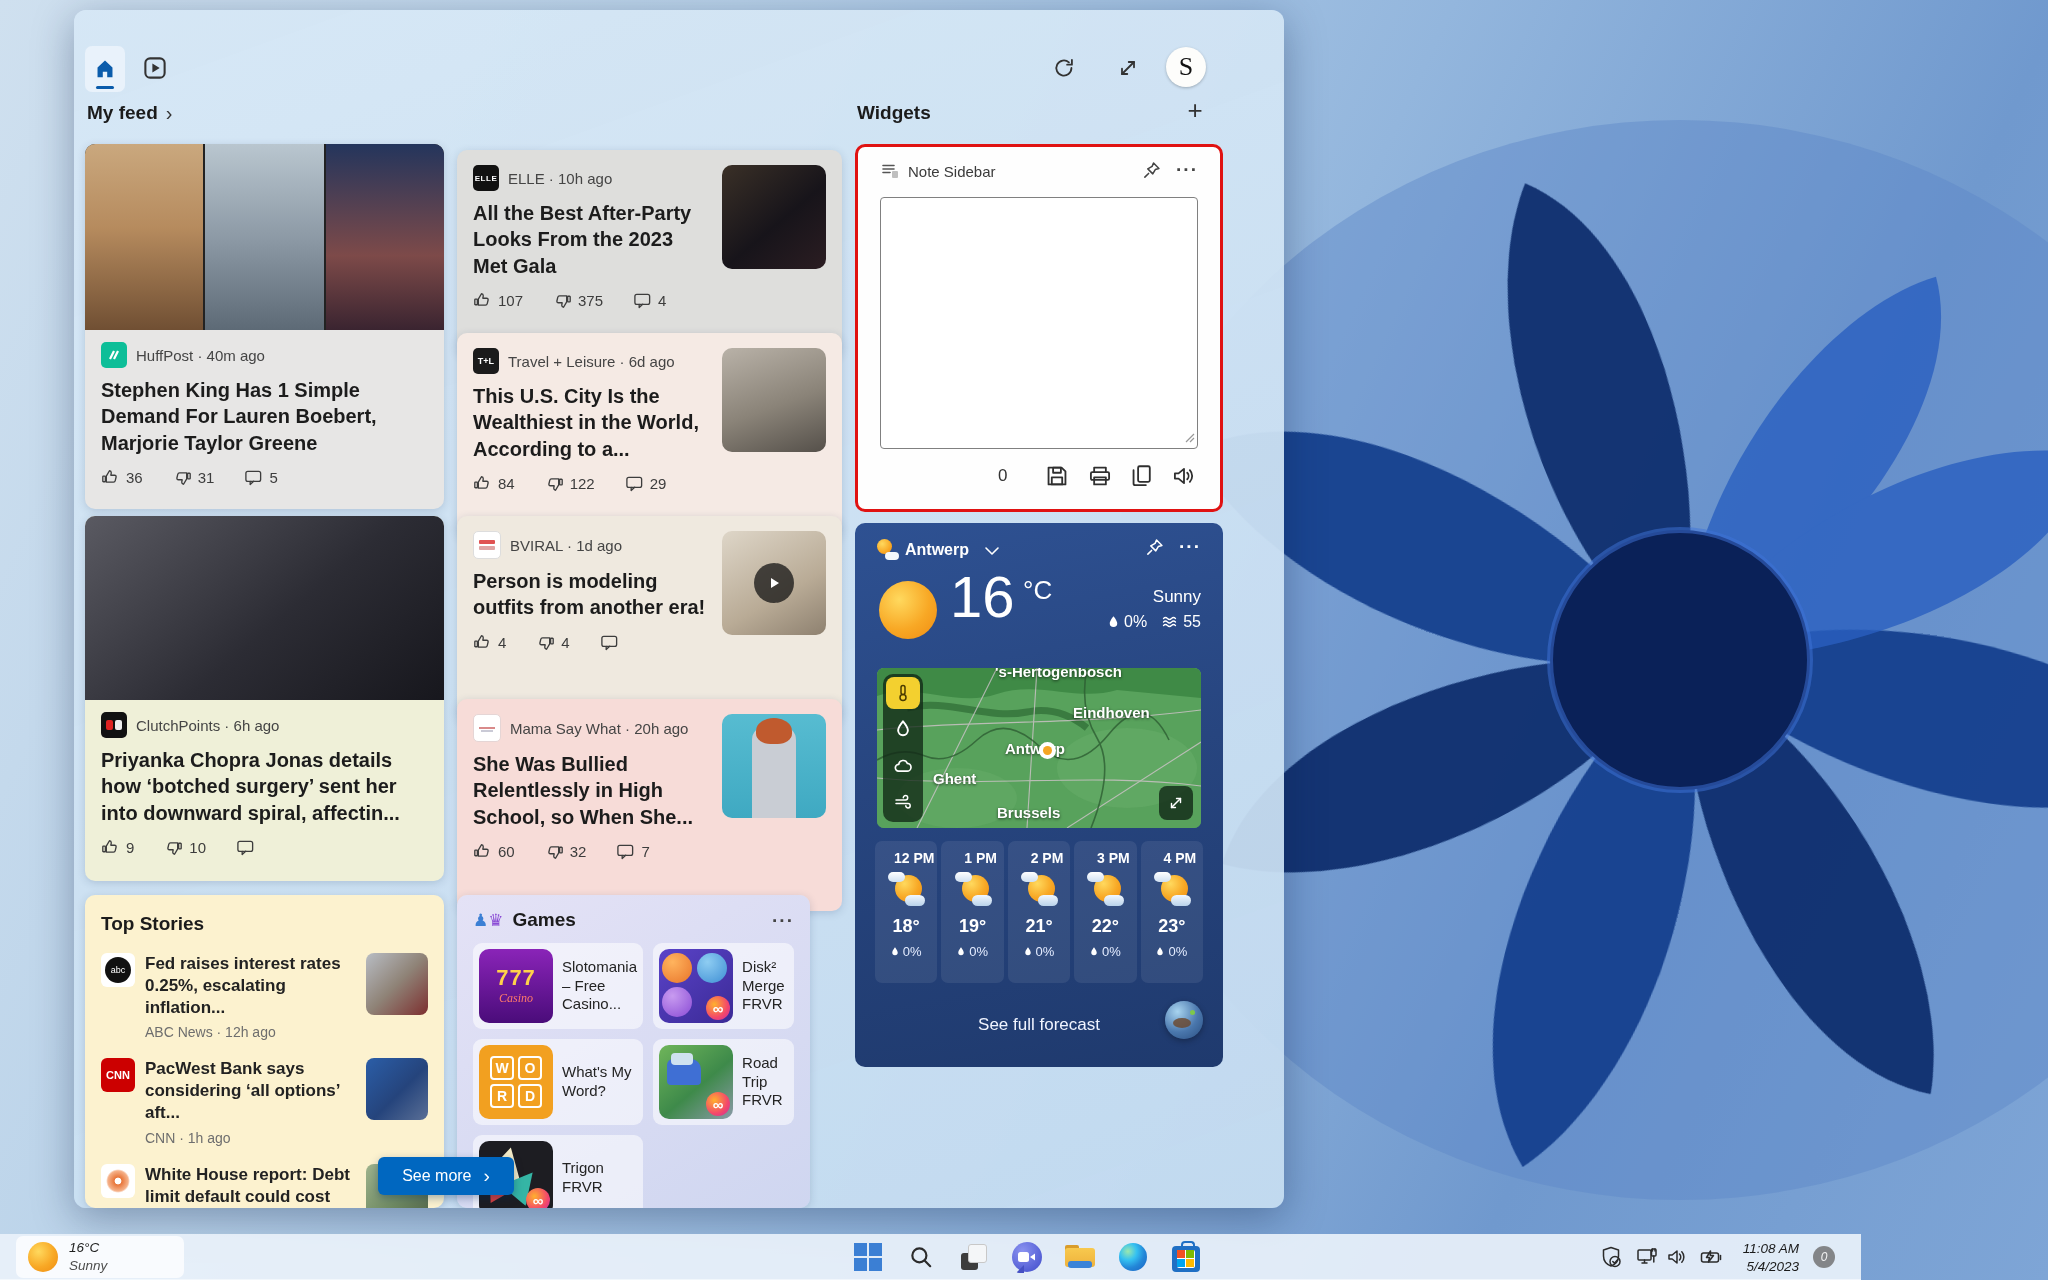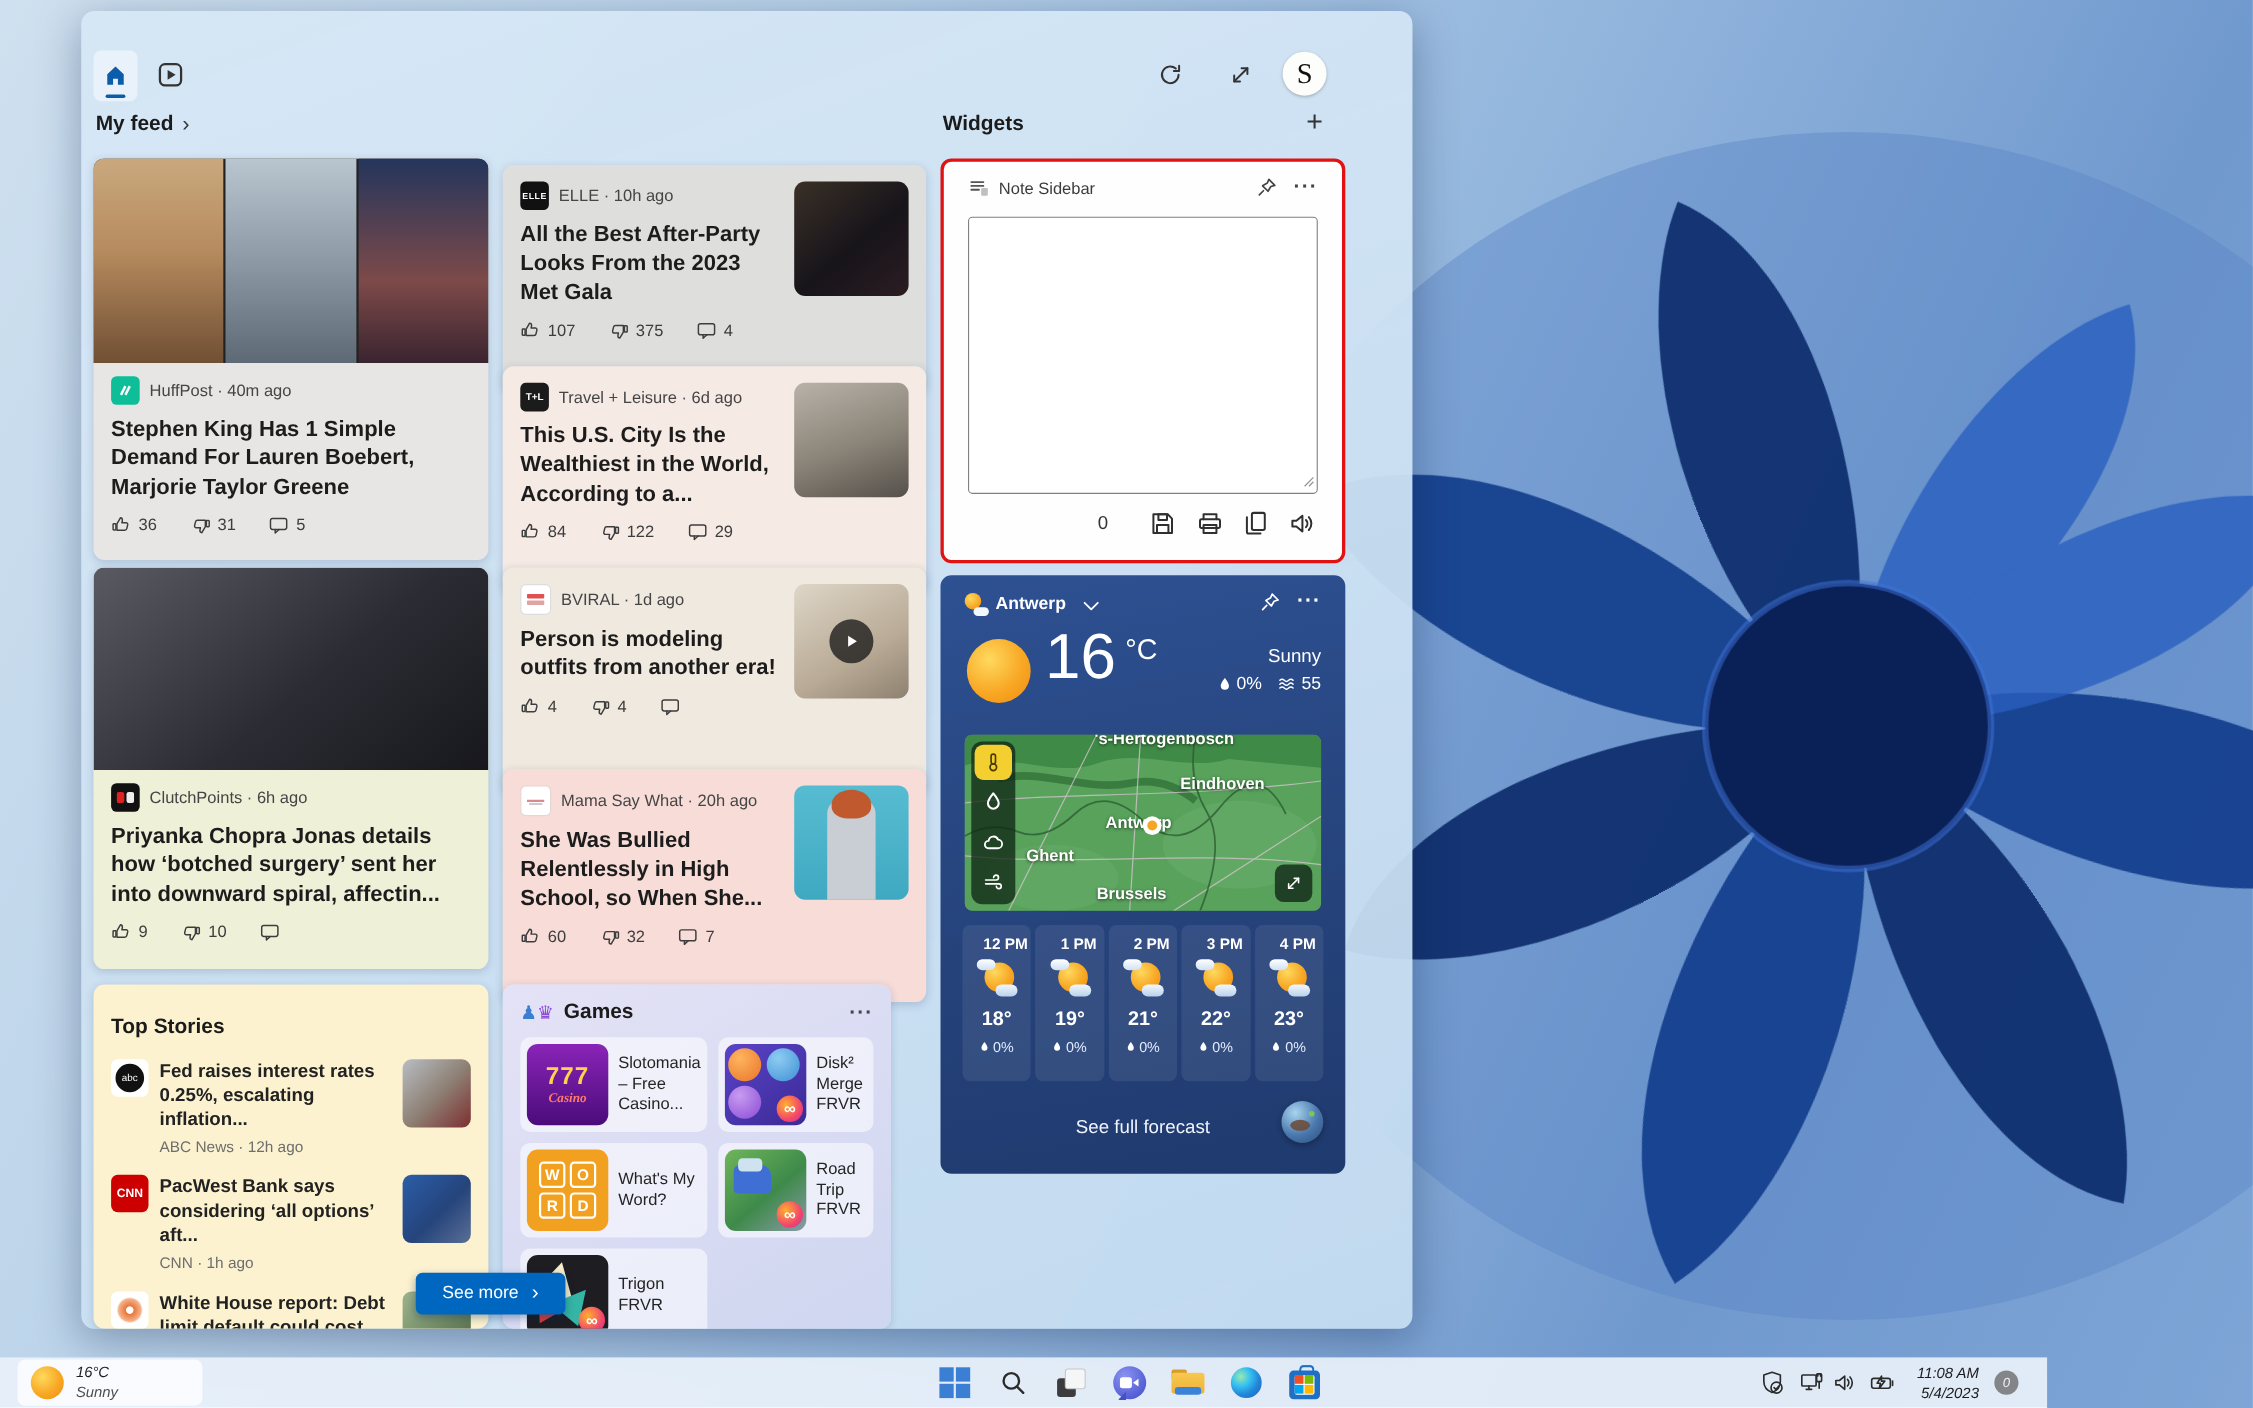--- a/index.html
+++ b/index.html
@@ -44,21 +44,21 @@
   
   #c-huff{left:11px;top:134px;width:359px;height:365px;background:#e7e6e5;}
   #c-huff .pic3{height:186px;display:flex;gap:2px;background:#222;}
   #c-huff .pic3 div{flex:1;}
   #c-clutch{left:11px;top:506px;width:359px;height:365px;background:#eff0d8;}
   #c-clutch .picc{height:184px;background:linear-gradient(140deg,#5a5a62,#2c2c34 55%,#17171d);}
   #c-elle{left:383px;top:140px;width:353px;height:177px;background:#dededc;}
   #c-travel{left:383px;top:323px;width:353px;height:176px;background:#f5eae4;}
   #c-bviral{left:383px;top:506px;width:353px;height:176px;background:#efe9df;}
   #c-mama{left:383px;top:689px;width:353px;height:182px;background:#f7dcd8;}
-  #c-top{left:11px;top:885px;width:359px;height:313px;background:#fcf2cf;padding:28px 16px;box-sizing:border-box;}
+  #c-top{left:11px;top:885px;width:359px;height:313px;background:#fcf2cf;padding:18px 16px;box-sizing:border-box;}
   #c-games{left:383px;top:885px;width:353px;height:313px;background:linear-gradient(150deg,#e4e2f6,#cfd6f0);padding:14px 16px;box-sizing:border-box;}
   .ts-item{display:flex;gap:10px;margin-top:18px;align-items:flex-start;cursor:pointer;}
   .ts-logo{width:34px;height:34px;border-radius:6px;flex:0 0 auto;display:flex;align-items:center;justify-content:center;}
   .ts-mid{flex:1;min-width:0;}
   .ts-title{font-size:17px;font-weight:700;color:#222;line-height:1.3;}
   .ts-meta{font-size:14px;color:#6e6e6e;margin-top:5px;}
   .ts-thumb{width:62px;height:62px;border-radius:8px;flex:0 0 auto;}
   .g-head{display:flex;align-items:center;gap:9px;}
   .g-grid{display:grid;grid-template-columns:1fr 1fr;gap:10px;margin-top:12px;}
   .g-tile{background:rgba(255,255,255,.55);border-radius:9px;padding:6px;display:flex;gap:9px;align-items:center;cursor:pointer;}
@@ -513,21 +513,21 @@
         <span style="font-size:17px;line-height:1;">
           <span style="color:#3b7fd4;">♟</span><span style="color:#8a4bd5;">♛</span>
         </span>
         <span class="section-title">Games</span>
         <span class="dots" style="margin-left:auto;">···</span>
       </div>
       <div class="g-grid">
         <div class="g-tile">
           <div class="g-ico" style="background:linear-gradient(180deg,#8a24b8,#4a0c7a);text-align:center;">
             <div style="font-size:22px;font-weight:700;color:#ffd24a;margin-top:16px;letter-spacing:1px;">777</div>
-            <div style="font-size:12px;font-style:italic;color:#ff7a6a;font-family:'Liberation Serif','DejaVu Serif',serif;font-weight:bold;">Casino</div>
+            <div style="font-size:12px;font-style:italic;color:#ff7a6a;font-family:'Liberation Serif','DejaVu Serif',serif;">Casino</div>
           </div>
           <div class="g-lbl">Slotomania – Free Casino...</div>
         </div>
         <div class="g-tile">
           <div class="g-ico" style="background:linear-gradient(140deg,#5a43c8,#3b2a96);">
             <span style="position:absolute;left:3px;top:4px;width:30px;height:30px;border-radius:50%;background:radial-gradient(circle at 35% 30%,#ffb45e,#e8742a);"></span>
             <span style="position:absolute;right:6px;top:4px;width:30px;height:30px;border-radius:50%;background:radial-gradient(circle at 35% 30%,#8ecdf2,#3e8ed4);"></span>
             <span style="position:absolute;left:3px;bottom:6px;width:30px;height:30px;border-radius:50%;background:radial-gradient(circle at 35% 30%,#c89bf0,#8a4bd5);"></span>
             <span class="frvr">∞</span>
           </div>

